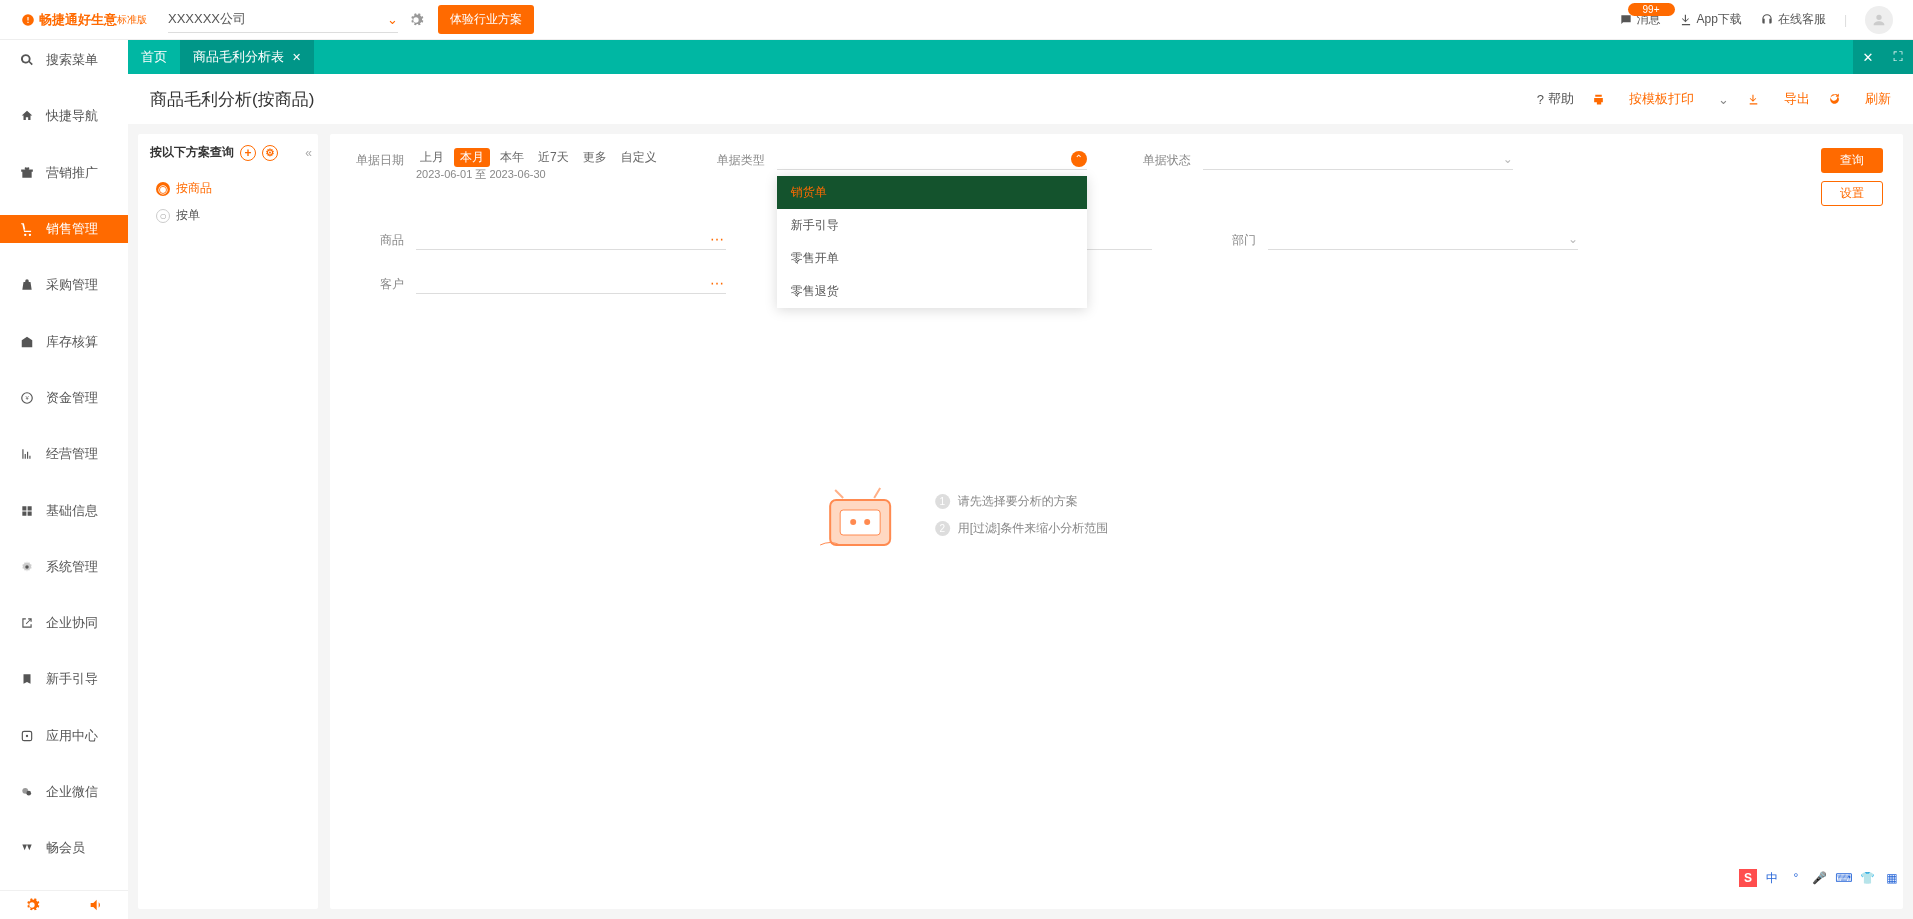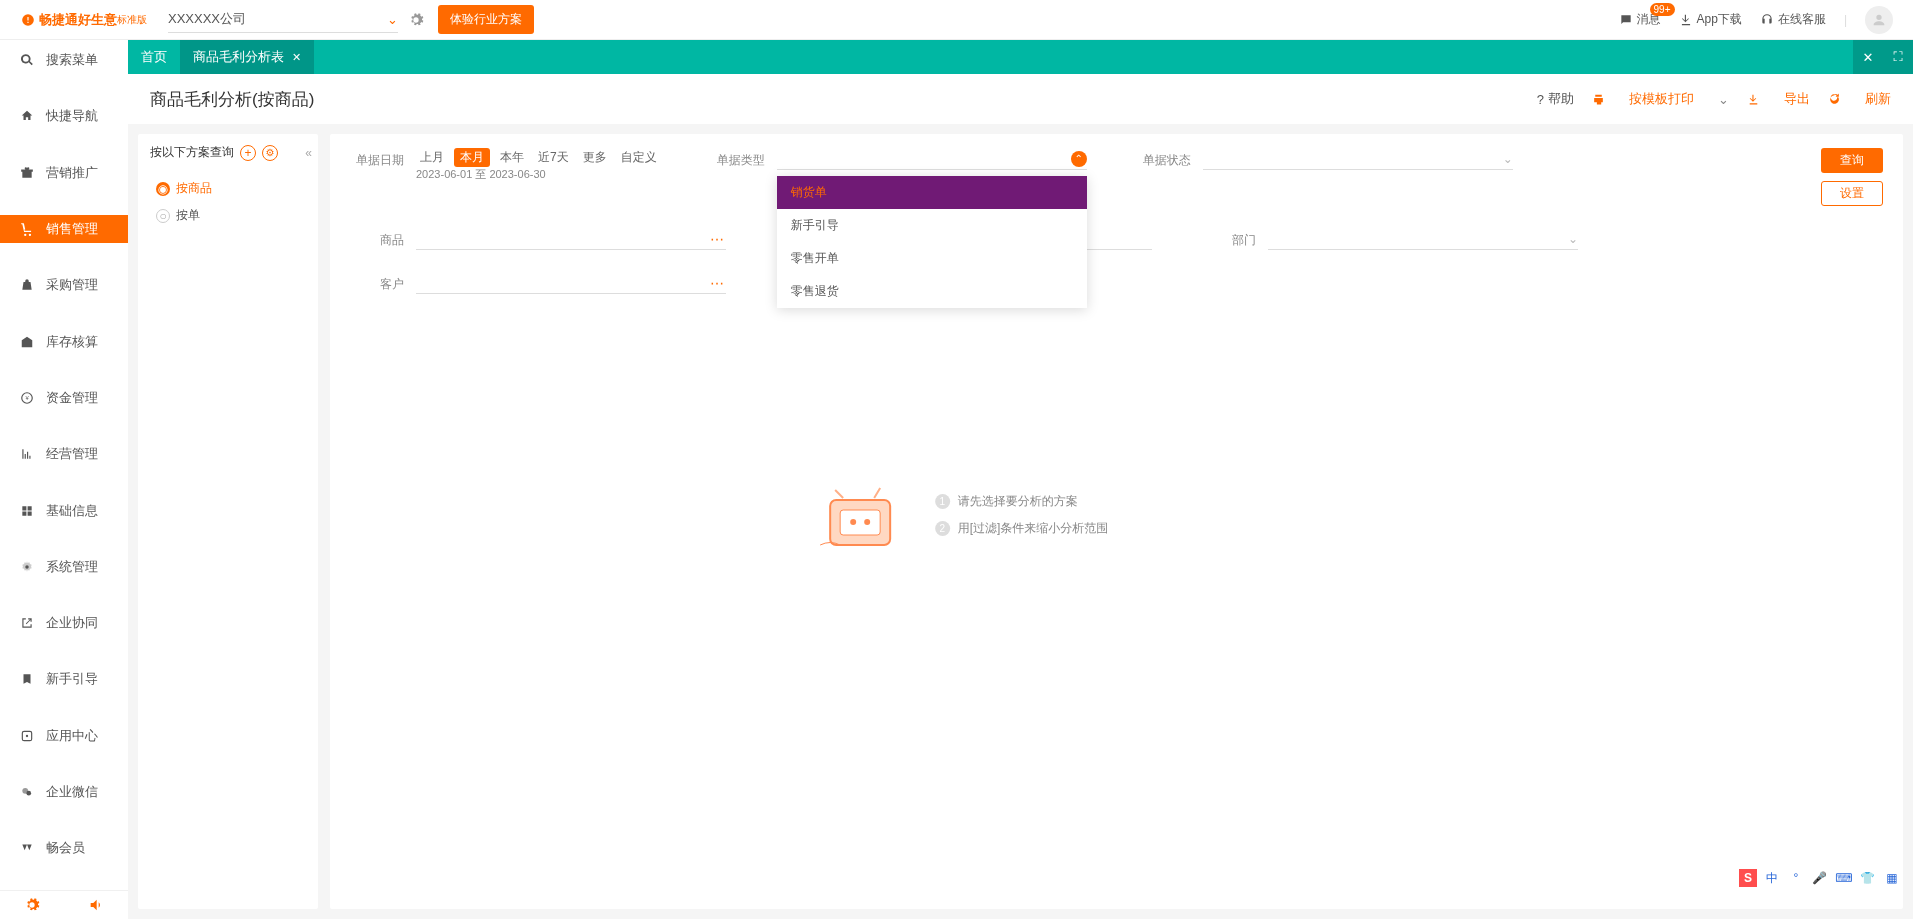--- a/index.html
+++ b/index.html
@@ -6,21 +6,21 @@
 body{background:#f5f5f5;overflow:hidden;width:1913px;height:919px;position:relative;}
 .topbar{height:40px;background:#fff;display:flex;align-items:center;padding:0 20px;border-bottom:1px solid #eee;}
 .logo-area{width:128px;display:flex;flex-direction:row;align-items:center;justify-content:center;color:#ff6a00;}
 .logo-text{font-size:13px;font-weight:bold;display:flex;align-items:center;gap:4px;}
 .logo-sub{font-size:10px;color:#ff6a00;}
 .company-select{margin-left:20px;width:230px;height:26px;border:none;border-bottom:1px solid #ddd;color:#555;font-size:13px;display:flex;align-items:center;justify-content:space-between;}
 .gear{margin-left:10px;color:#999;}
 .exp-btn{margin-left:14px;background:#ff6a00;color:#fff;border:none;padding:6px 12px;font-size:12px;border-radius:3px;cursor:pointer;}
 .top-right{margin-left:auto;display:flex;align-items:center;gap:18px;font-size:12px;color:#555;}
 .top-right .item{display:flex;align-items:center;gap:4px;position:relative;}
-.badge{position:absolute;top:-8px;right:-14px;background:#ff6a00;color:#fff;font-size:10px;padding:1px 4px;border-radius:8px;}
+.badge{position:absolute;top:-8px;right:-14px;background:#ff6a00;color:#fff;font-size:10px;padding:1px 15px;border-radius:8px;}
 .avatar{width:28px;height:28px;background:#eee;border-radius:50%;display:flex;align-items:center;justify-content:center;color:#ccc;}
 .layout{display:flex;height:879px;}
 .sidebar{width:128px;background:#fff;display:flex;flex-direction:column;padding-top:6px;gap:28px;}
 .side-item{height:36px;display:flex;align-items:center;gap:10px;padding-left:20px;font-size:13px;color:#555;cursor:pointer;}
 .side-item.active{background:#ff6a00;color:#fff;}
 .side-item .ico{width:16px;display:inline-flex;}
 .side-footer{margin-top:auto;height:36px;display:flex;align-items:center;justify-content:space-around;color:#ff6a00;border-top:1px solid #f0f0f0;}
 .main{flex:1;display:flex;flex-direction:column;background:#f5f5f5;}
 .tabbar{height:34px;background:#00b7a3;display:flex;align-items:center;color:#fff;font-size:13px;}
 .tab{height:34px;padding:0 13px;display:flex;align-items:center;gap:8px;cursor:pointer;}
@@ -28,21 +28,21 @@
 .tab .x{font-size:11px;}
 .tabbar-actions{margin-left:auto;display:flex;}
 .tabbar-actions .a{width:30px;height:34px;display:flex;align-items:center;justify-content:center;background:#009a8a;cursor:pointer;}
 .page-head{height:50px;background:#fff;margin:0;padding:0 22px;display:flex;align-items:center;}
 .page-title{font-size:17px;color:#333;}
 .head-actions{margin-left:auto;display:flex;align-items:center;gap:18px;font-size:13px;color:#555;}
 .head-actions .ha{display:flex;align-items:center;gap:4px;cursor:pointer;}
 .head-actions .ha.o{color:#ff6a00;gap:24px;}
 .content{display:flex;padding:10px;gap:12px;flex:1;min-height:0;}
 .query-panel{width:180px;background:#fff;padding:10px 12px;font-size:12px;color:#555;border-radius:2px;position:relative;}
-.qp-head{display:flex;align-items:center;gap:6px;margin-bottom:14px;}
+.qp-head{display:flex;align-items:center;gap:6px;margin-bottom:14px;font-weight:bold;}
 .qp-head .t{font-size:12px;color:#333;}
 .qp-head .add{color:#ff6a00;width:16px;height:16px;border:1px solid #ff6a00;border-radius:50%;display:flex;align-items:center;justify-content:center;font-size:12px;}
 .qp-head .cfg{color:#ff6a00;width:16px;height:16px;border:1px solid #ff6a00;border-radius:50%;display:flex;align-items:center;justify-content:center;font-size:10px;}
 .qp-collapse{position:absolute;right:6px;top:12px;color:#aaa;font-size:12px;}
 .qp-item{display:flex;align-items:center;gap:6px;padding:5px 6px;font-size:12px;cursor:pointer;}
 .qp-item.active{color:#ff6a00;}
 .qp-item .dot{width:14px;height:14px;border-radius:50%;display:flex;align-items:center;justify-content:center;}
 .qp-item.active .dot{background:#ff6a00;color:#fff;}
 .qp-item:not(.active) .dot{border:1px solid #ccc;color:#aaa;}
 .filter-panel{flex:1;background:#fff;padding:14px 20px 22px;border-radius:2px;position:relative;}
@@ -55,21 +55,21 @@
 .chip{font-size:12px;color:#666;padding:1px 4px;cursor:pointer;}
 .chip.active{background:#ff6a00;color:#fff;border-radius:3px;padding:1px 6px;}
 .date-range{font-size:11px;color:#888;}
 .chev{position:absolute;right:0;color:#bbb;}
 .chev.up.o{background:#ff6a00;color:#fff;width:16px;height:16px;border-radius:50%;display:flex;align-items:center;justify-content:center;font-size:10px;}
 .act-col{display:flex;flex-direction:column;gap:8px;margin-left:auto;}
 .btn-primary{background:#ff6a00;color:#fff;border:none;padding:4px 18px;font-size:12px;border-radius:3px;cursor:pointer;}
 .btn-outline{background:#fff;color:#ff6a00;border:1px solid #ff6a00;padding:3px 18px;font-size:12px;border-radius:3px;cursor:pointer;}
 .dropdown{position:absolute;top:28px;left:0;width:310px;background:#fff;box-shadow:0 2px 12px rgba(0,0,0,.15);z-index:50;}
 .dd-item{padding:8px 14px;font-size:12px;color:#555;cursor:pointer;}
-.dd-item.sel{background:#701a75;color:#ff6a00;}
+.dd-item.sel{background:#14532d;color:#ff6a00;}
 .empty{position:absolute;left:50%;top:56%;transform:translate(-50%,-50%);display:flex;align-items:center;gap:20px;}
 .empty-ill{width:110px;height:90px;position:relative;}
 .empty-steps{font-size:12px;color:#888;display:flex;flex-direction:column;gap:10px;}
 .step{display:flex;align-items:center;gap:8px;}
 .step .n{width:15px;height:15px;background:#ddd;color:#fff;border-radius:50%;font-size:10px;display:flex;align-items:center;justify-content:center;}
 .ime-bar{position:absolute;bottom:30px;right:10px;display:flex;align-items:center;gap:6px;background:#fff;padding:2px;}
 .ime-bar .ico{width:18px;height:18px;display:flex;align-items:center;justify-content:center;font-size:12px;}
 svg{display:block;}
 </style>
 </head>

